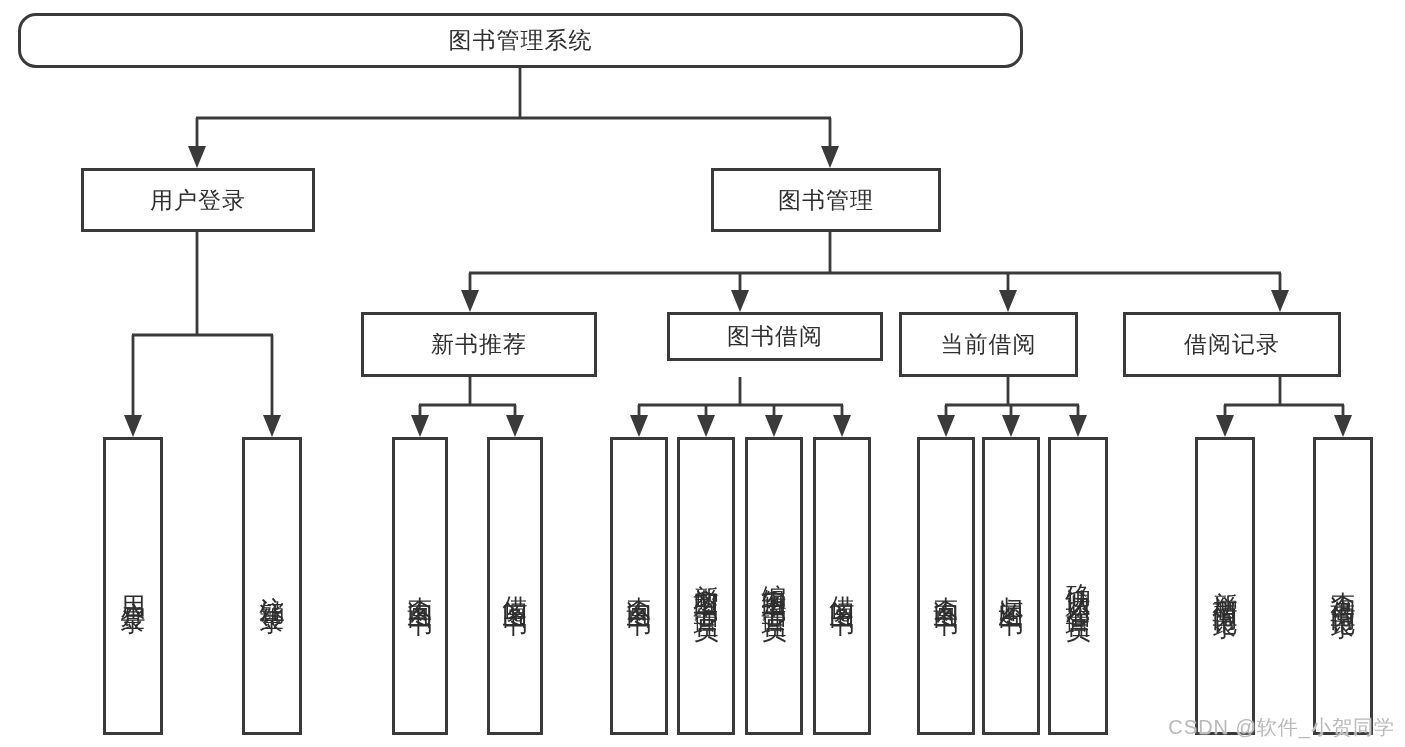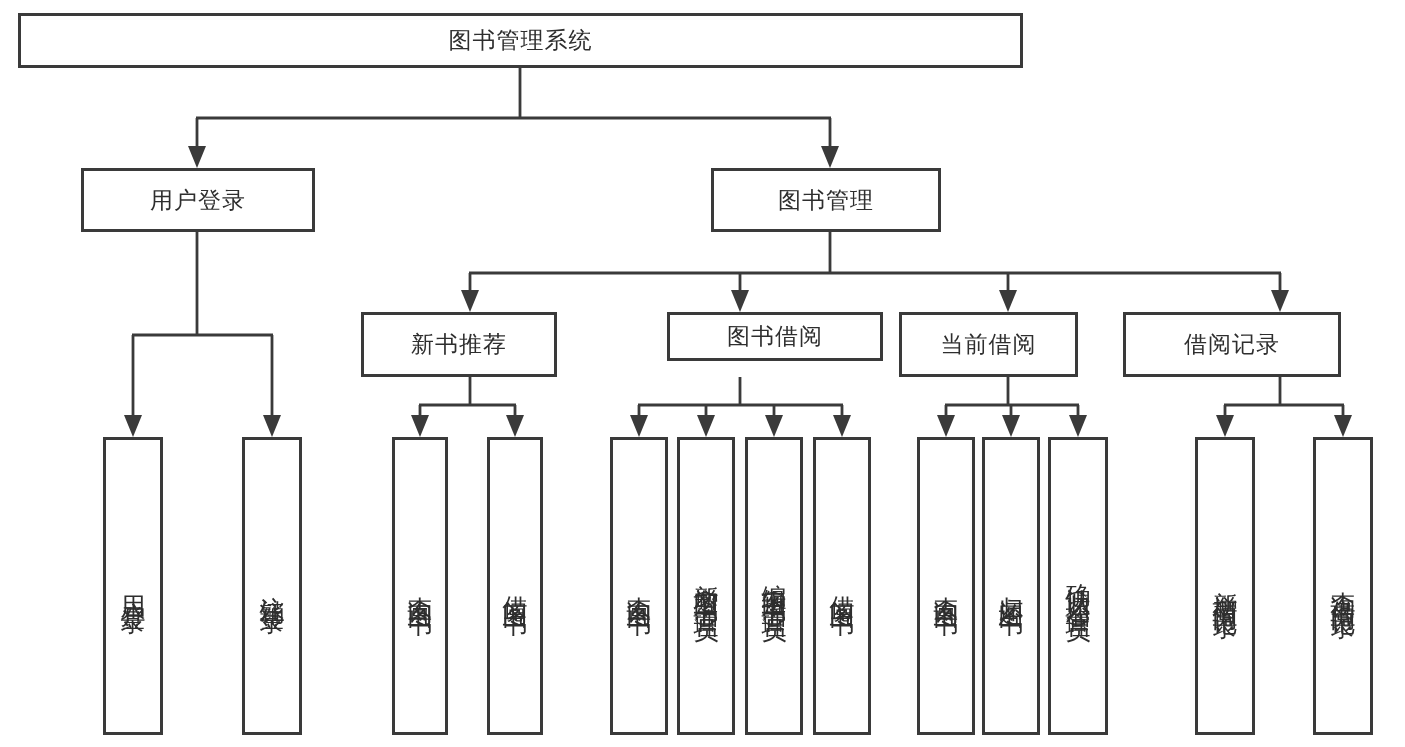--- a/index.html
+++ b/index.html
@@ -126,26 +126,26 @@
 
       <polygon points="937,415 955,415 946,437"></polygon>
       <polygon points="1002,415 1020,415 1011,437"></polygon>
       <polygon points="1069,415 1087,415 1078,437"></polygon>
 
       <polygon points="1216,415 1234,415 1225,437"></polygon>
       <polygon points="1334,415 1352,415 1343,437"></polygon>
     </g>
   </svg>
 
-  <div class="node h" style="left:18px; top:13px; width:1005px; height:55px;">图书管理系统</div>
+  <div class="node h" style="left:18px; top:13px; width:1005px; height:55px;border-radius:18px;">图书管理系统</div>
 
   <div class="node h" style="left:81px; top:168px; width:234px; height:64px;">用户登录</div>
   <div class="node h" style="left:711px; top:168px; width:230px; height:64px;">图书管理</div>
 
-  <div class="node h" style="left:361px; top:312px; width:196px; height:65px;">新书推荐</div>
+  <div class="node h" style="left:361px; top:312px; width:236px; height:65px;">新书推荐</div>
   <div class="node h" style="left:667px; top:312px; width:216px; height:49px;">图书借阅</div>
   <div class="node h" style="left:899px; top:312px; width:179px; height:65px;">当前借阅</div>
   <div class="node h" style="left:1123px; top:312px; width:218px; height:65px;">借阅记录</div>
 
   <div class="node v" style="left:103px; top:437px; width:60px; height:298px;">用户登录</div>
   <div class="node v" style="left:242px; top:437px; width:60px; height:298px;">注销登录</div>
 
   <div class="node v" style="left:392px; top:437px; width:56px; height:298px;">查询图书</div>
   <div class="node v" style="left:487px; top:437px; width:56px; height:298px;">借阅图书</div>
 
@@ -154,14 +154,15 @@
   <div class="node v" style="left:745px; top:437px; width:58px; height:298px;">编辑图书（管理员）</div>
   <div class="node v" style="left:813px; top:437px; width:58px; height:298px;">借阅图书</div>
 
   <div class="node v" style="left:917px; top:437px; width:58px; height:298px;">查询图书</div>
   <div class="node v" style="left:982px; top:437px; width:58px; height:298px;">归还图书</div>
   <div class="node v" style="left:1048px; top:437px; width:60px; height:298px;">确认归还（管理员）</div>
 
   <div class="node v" style="left:1195px; top:437px; width:60px; height:298px;">新增借阅记录</div>
   <div class="node v" style="left:1313px; top:437px; width:60px; height:298px;">查询借阅记录</div>
 
+  <div class="watermark">CSDN @软件_小贺同学</div>
 
 </div>
 
 </body></html>

